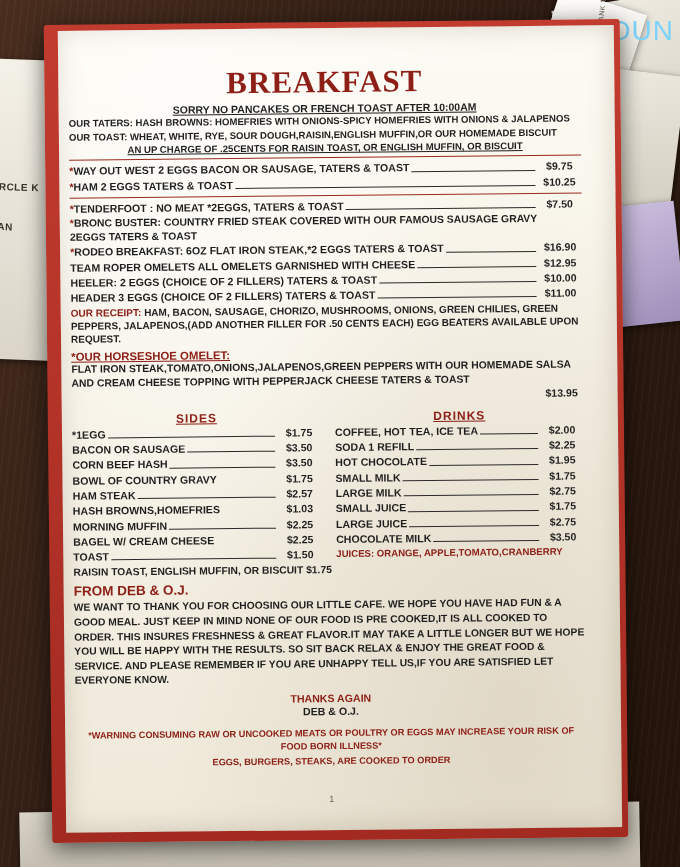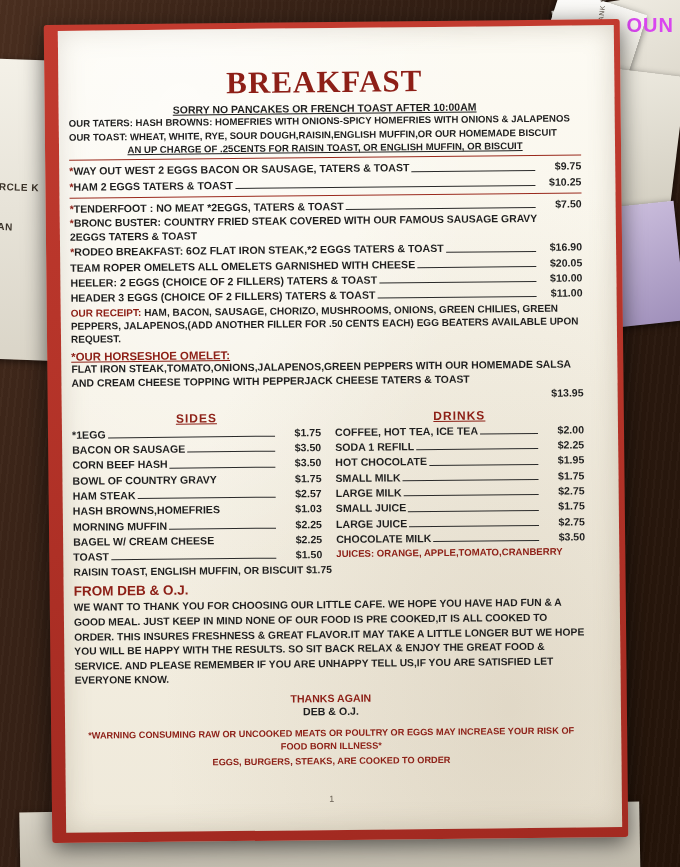--- a/index.html
+++ b/index.html
@@ -178,21 +178,21 @@
     flex: 1;
     border-bottom: 1.2px solid #2a2a2a;
     margin: 0 2px 3px 2px;
     height: 10px;
   }
   .item .pr {
     white-space: nowrap;
     font-weight: bold;
     color: #1f1f1f;
     min-width: 44px;
-    text-align: right;
+    text-align: center;
   }
   .item .star { color: #8d2017; }
   .subline {
     font-size: 10.4px;
     font-weight: bold;
     color: #1f1f1f;
     line-height: 1.3;
   }
   .hdr-red { color: #8d2017; font-weight: bold; }
   .fillers {
@@ -298,21 +298,21 @@
   <div class="paper-scrap scrap-c"></div>
   <div class="paper-scrap scrap-b">
     <div class="scrap-text vert" style="left:14px; top:6px;">RECEIPT · THANK YOU</div>
   </div>
   <div class="paper-scrap scrap-purple"></div>
   <div class="paper-scrap scrap-left">
     <div class="scrap-text" style="left:4px; top:120px; font-size:10px; font-weight:bold; color:#3a3229;">RCLE K</div>
     <div class="scrap-text" style="left:4px; top:160px; font-size:10px; font-weight:bold; color:#3a3229;">AN</div>
   </div>
   <div class="paper-scrap scrap-bottom"></div>
-  <div class="scrap-text" style="right:6px; top:10px; font-size:20px; font-weight:bold; color:#d946ef; letter-spacing:1px;">OUN</div>
+  <div class="scrap-text" style="right:6px; top:10px; font-size:28px; font-weight:normal; color:#7dd3fc; letter-spacing:1px;">OUN</div>
 
   <div class="binder">
     <div class="sleeve"></div>
 
     <div class="menu">
 
       <div class="title">BREAKFAST</div>
 
       <div class="notice">SORRY NO PANCAKES OR FRENCH TOAST AFTER 10:00AM</div>
 
@@ -348,21 +348,21 @@
 
       <div class="item">
         <span class="nm"><span class="star">*</span><span>RODEO BREAKFAST: 6OZ FLAT IRON STEAK,*2 EGGS TATERS &amp; TOAST</span></span>
         <span class="dots"></span>
         <span class="pr">$16.90</span>
       </div>
 
       <div class="item">
         <span class="nm"><span>TEAM ROPER OMELETS ALL OMELETS GARNISHED WITH CHEESE</span></span>
         <span class="dots"></span>
-        <span class="pr">$20.05</span>
+        <span class="pr">$12.95</span>
       </div>
 
       <div class="item">
         <span class="nm"><span>HEELER: 2 EGGS (CHOICE OF 2 FILLERS) TATERS &amp; TOAST</span></span>
         <span class="dots"></span>
         <span class="pr">$10.00</span>
       </div>
 
       <div class="item">
         <span class="nm"><span>HEADER 3 EGGS (CHOICE OF 2 FILLERS) TATERS &amp; TOAST</span></span>

